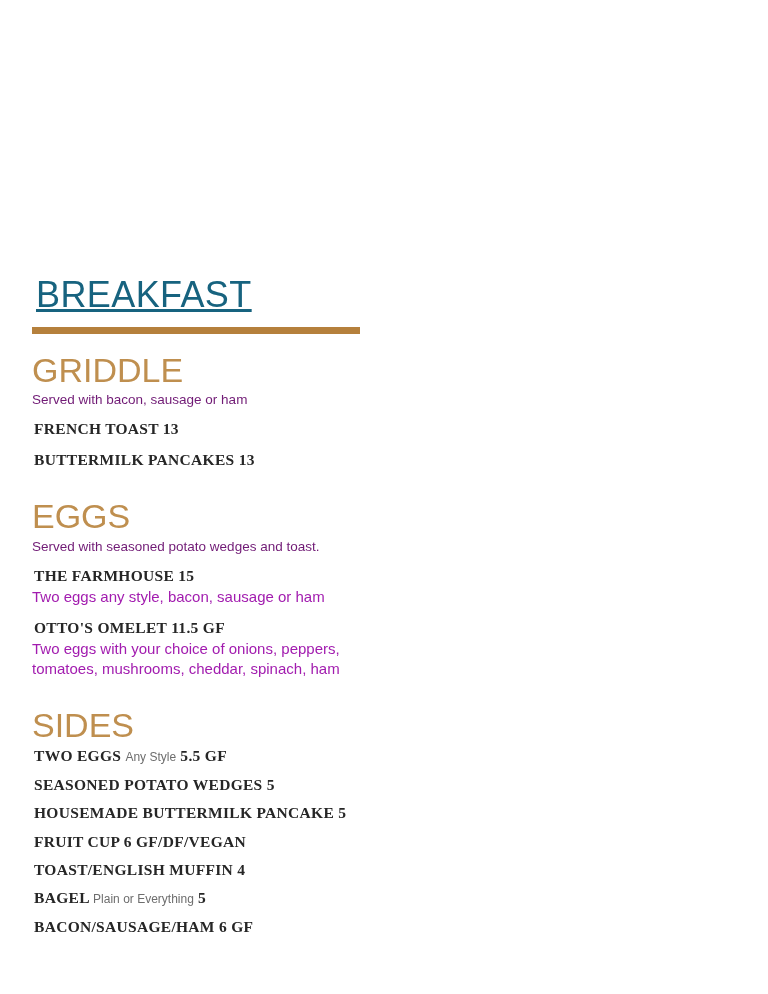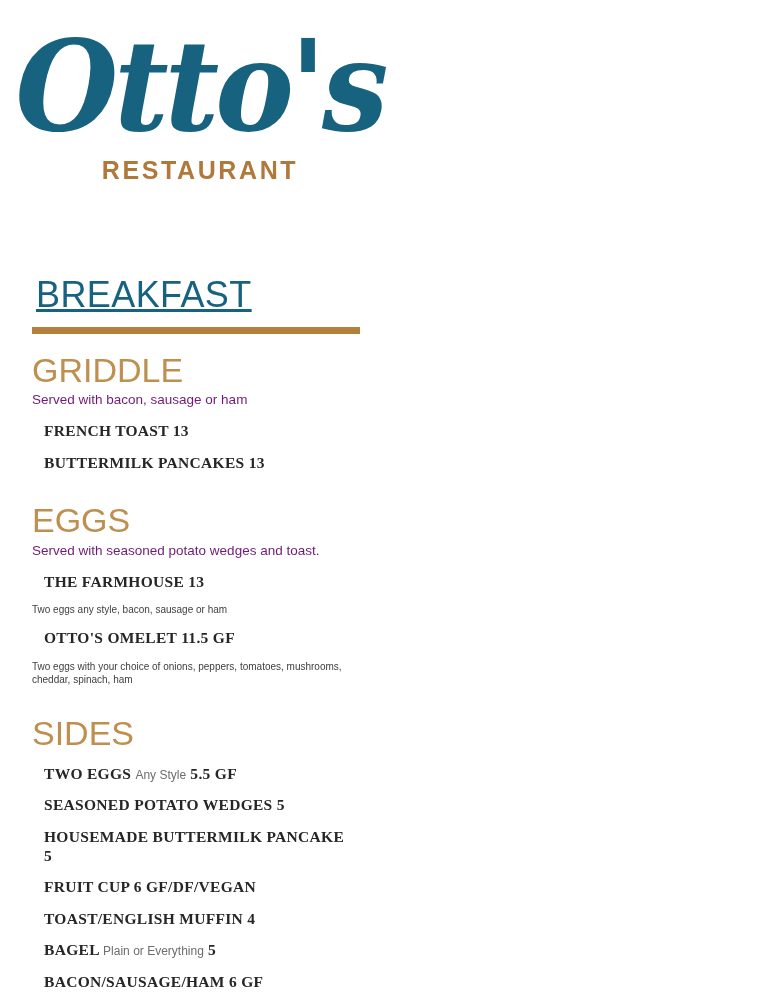--- a/index.html
+++ b/index.html
@@ -108,36 +108,36 @@
   .item {
     margin-bottom: 11px;
   }
   .item-name {
     font-family: "Liberation Serif", serif;
     font-weight: 700;
     font-size: 15.5px;
     color: #262626;
     letter-spacing: 0.2px;
     line-height: 1.25;
-    margin: 12px;
+    margin: 2px;
   }
   .item-name.caps {
     letter-spacing: 0.3px;
   }
   .item-mod {
     font-family: "Liberation Sans", sans-serif;
     font-weight: 400;
     font-size: 12px;
     color: #6d6d6d;
     letter-spacing: 0;
   }
   .item-desc {
     font-family: "Liberation Sans", sans-serif;
-    font-size: 10px;
-    color: #404040;
+    font-size: 15px;
+    color: #a21caf;
     line-height: 1.3;
     margin: 1px 0 0 0;
   }
 
   
   .sides-list .item { margin-bottom: 9px; }
 
   
   .breakfast-wrap {
     position: absolute;
@@ -147,24 +147,20 @@
   }
   .section-gap { height: 18px; }
 </style>
 </head>
 <body>
 
 <div class="page">
 
   <div class="col-left">
 
-    <div class="logo-block">
-      <span class="logo-script">Otto's</span>
-      <span class="logo-sub">RESTAURANT</span>
-    </div>
 
     <div class="breakfast-wrap">
       <div class="big-title">BREAKFAST</div>
       <div class="rule"></div>
 
       <div>
         <div class="sub-title">GRIDDLE</div>
         <div class="sub-note">Served with bacon, sausage or ham</div>
         <div class="item">
           <div class="item-name caps">FRENCH TOAST   13</div>
@@ -173,21 +169,21 @@
           <div class="item-name caps">BUTTERMILK PANCAKES   13</div>
         </div>
       </div>
 
       <div class="section-gap"></div>
 
       <div>
         <div class="sub-title">EGGS</div>
         <div class="sub-note">Served with seasoned potato wedges and toast.</div>
         <div class="item">
-          <div class="item-name caps">THE FARMHOUSE   13</div>
+          <div class="item-name caps">THE FARMHOUSE   15</div>
           <div class="item-desc">Two eggs any style, bacon, sausage or ham</div>
         </div>
         <div class="item">
           <div class="item-name caps">OTTO'S OMELET   11.5   GF</div>
           <div class="item-desc">Two eggs with your choice of onions, peppers, tomatoes, mushrooms, cheddar, spinach, ham</div>
         </div>
       </div>
 
       <div class="section-gap"></div>
 

